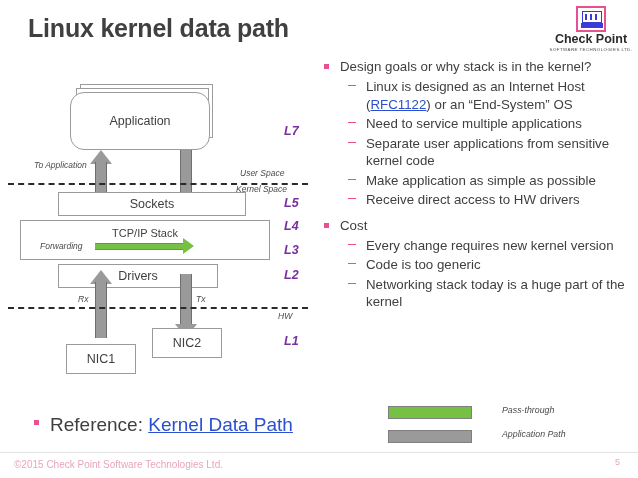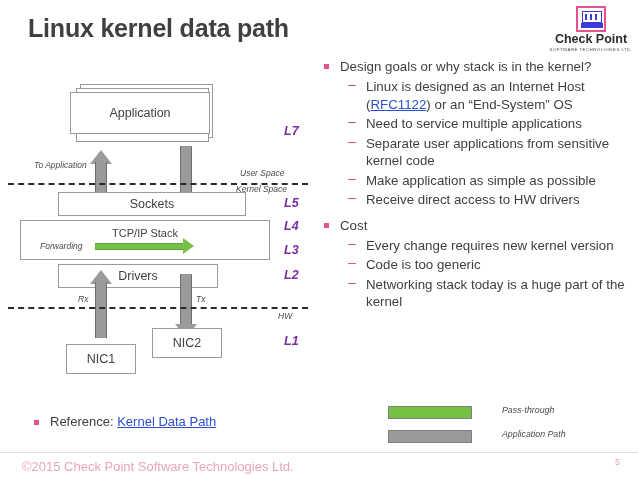--- a/index.html
+++ b/index.html
@@ -100,21 +100,21 @@
   .dbox-shadow {
     position: absolute;
     border: 1px solid #9b9b9b;
     background: #ffffff;
     box-sizing: border-box;
   }
 
   
   #app-sheet3 { left: 80px; top: 6px;  width: 133px; height: 54px; }
   #app-sheet2 { left: 76px; top: 10px; width: 133px; height: 54px; }
-  #app-box    { left: 70px; top: 14px; width: 140px; height: 42px; z-index: 3; }
+  #app-box    { left: 70px; top: 14px; width: 140px; height: 58px; z-index: 3; border-radius: 14px; }
 
   #sockets-box { left: 58px;  top: 114px; width: 188px; height: 24px; }
   #tcpip-box   { left: 20px;  top: 142px; width: 250px; height: 40px; }
   #drivers-box { left: 58px;  top: 186px; width: 160px; height: 24px; }
   #nic1-box    { left: 66px;  top: 250px; width: 70px;  height: 30px; margin-top: 16px; }
   #nic2-box    { left: 152px; top: 250px; width: 70px;  height: 30px; }
 
   .dbox-label { position: relative; z-index: 5; }
   #tcpip-label {
     position: absolute;
@@ -259,21 +259,21 @@
   .lnk {
     color: #2b4fd0;
     text-decoration: underline;
   }
 
   
   #reference {
     position: absolute;
     left: 34px;
     top: 414px;
-    font-size: 13px;
+    font-size: 19px;
     color: #3f3f3f;
     padding-left: 16px;
   }
   #reference .marker {
     position: absolute;
     left: 0; top: 6px;
     width: 5px; height: 5px;
     background: #e8518f;
   }
 
@@ -303,22 +303,22 @@
 
   
   #footer-rule {
     position: absolute;
     left: 0; top: 452px;
     width: 638px; height: 0;
     border-top: 1px solid #e3e3e3;
   }
   #footer-text {
     position: absolute;
-    left: 22px; top: 459px;
-    font-size: 13px;
+    left: 14px; top: 459px;
+    font-size: 10px;
     color: #e8a5bf;
   }
   #page-num {
     position: absolute;
     right: 18px; top: 457px;
     font-size: 9px;
     color: #e8a5bf;
   }
 </style>
 </head>

